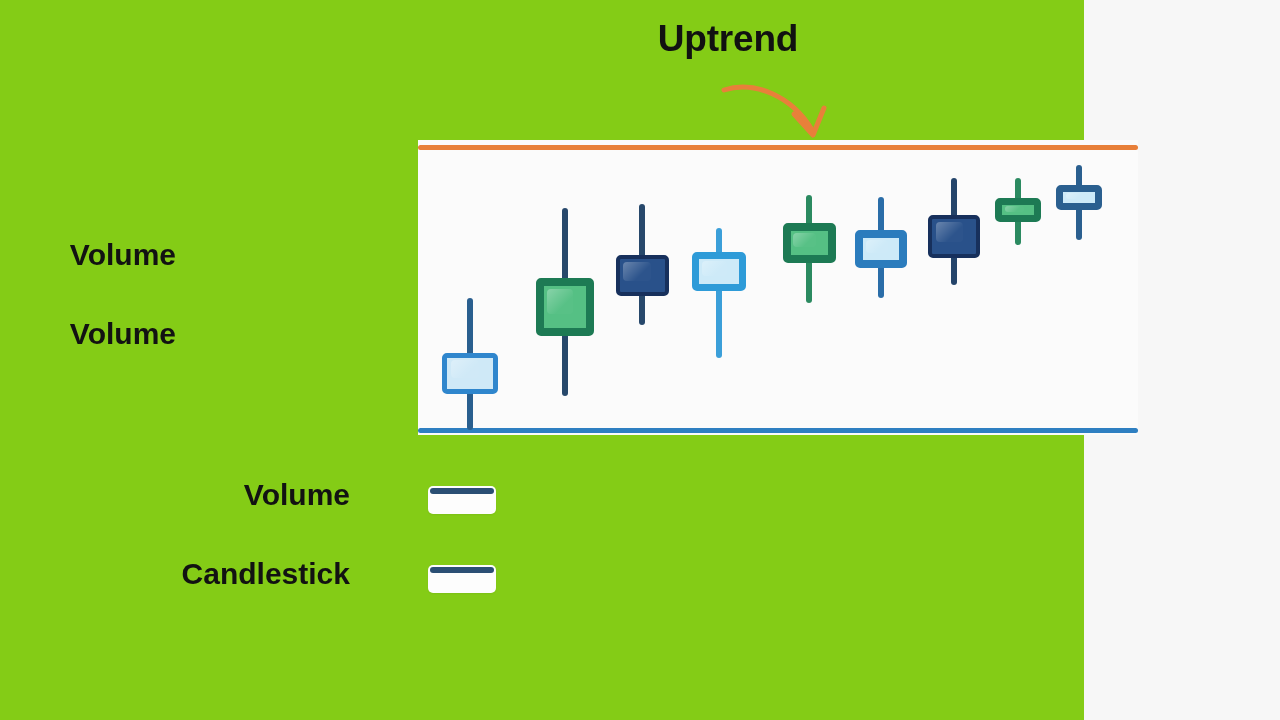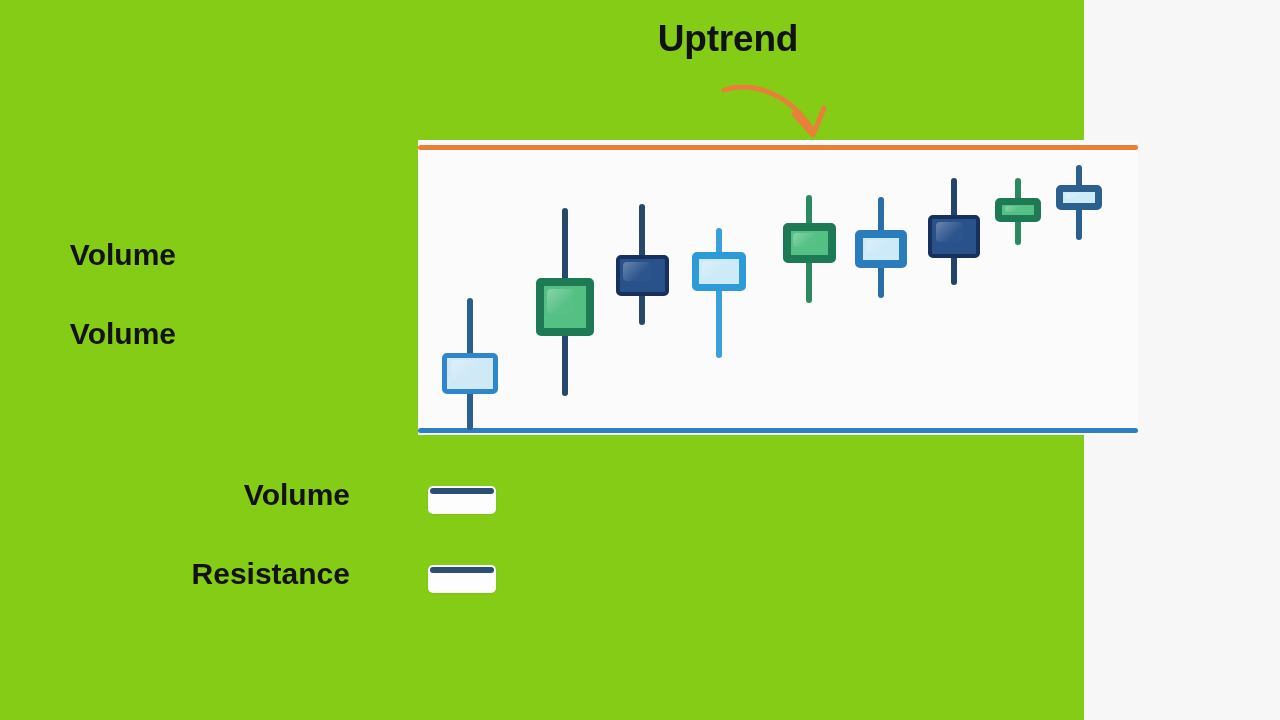--- a/index.html
+++ b/index.html
@@ -214,19 +214,19 @@
   <div class="axis-label" id="label-volume-2">Volume</div>
 
   <div class="legend-row" id="legend-support">
     <div class="legend-label">Volume</div>
     <div class="legend-swatch">
       <div class="legend-swatch-line"></div>
     </div>
   </div>
 
   <div class="legend-row" id="legend-resistance">
-    <div class="legend-label">Resistance</div>
+    <div class="legend-label">Candlestick</div>
     <div class="legend-swatch">
       <div class="legend-swatch-line"></div>
     </div>
   </div>
 
 </div>
 
 </body></html>

